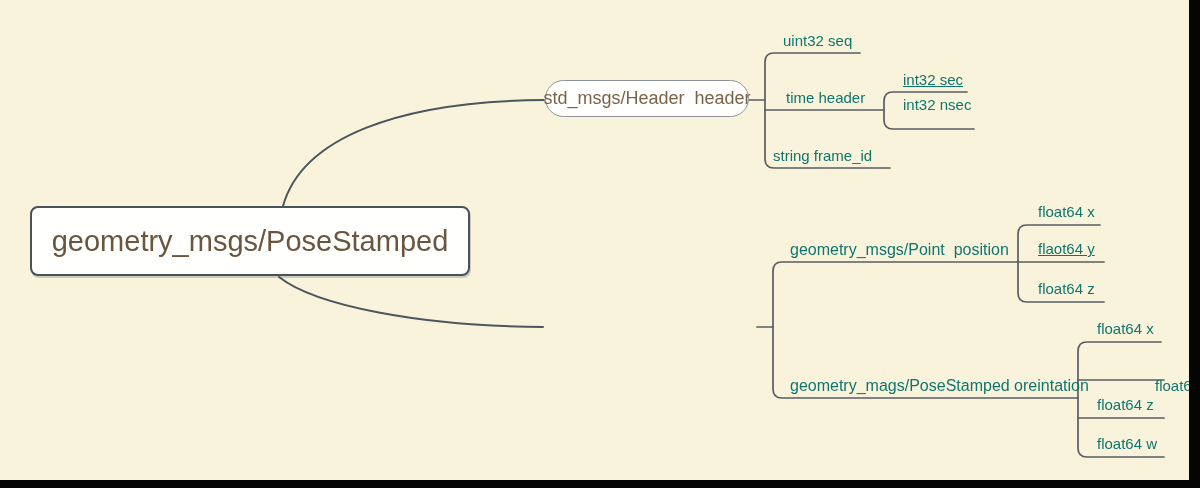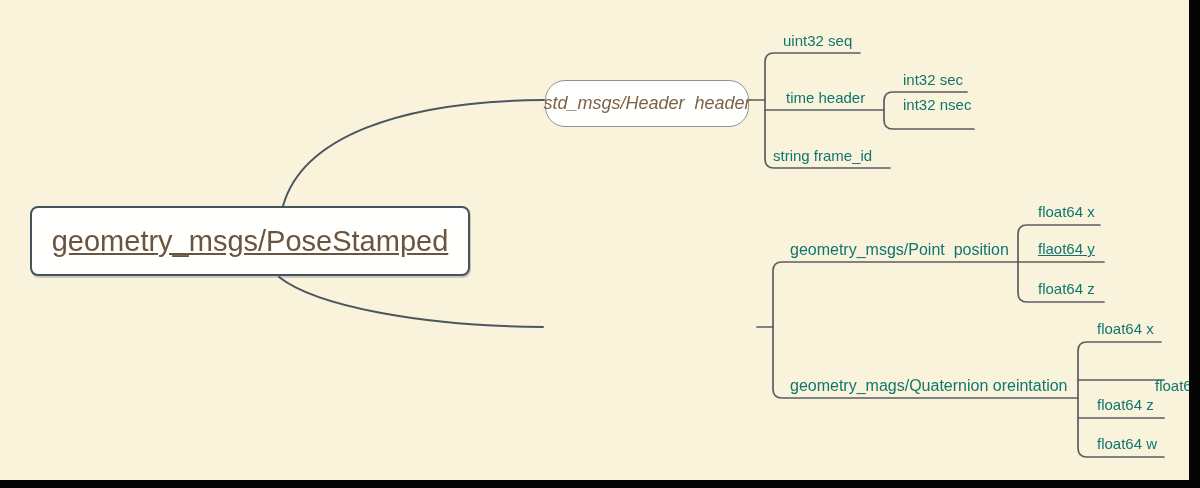--- a/index.html
+++ b/index.html
@@ -43,40 +43,38 @@
     border-radius: 8px;
     box-shadow: 1px 2px 0 rgba(70,80,90,0.25);
     display: flex;
     align-items: center;
     justify-content: center;
     font-size: 29px;
     color: #6b553e;
     white-space: pre;
     box-sizing: border-box;
     cursor: default;
-    text-decoration: underline;
   }
   .pill {
     position: absolute;
     background: #fffffd;
     border: 1.6px solid #8d9399;
     display: flex;
     align-items: center;
     justify-content: center;
     font-size: 18px;
     color: #7b6349;
     white-space: pre;
     box-sizing: border-box;
     cursor: default;
   }
   .pill-header {
     left: 545px; top: 80px;
-    width: 204px; height: 47px;
+    width: 204px; height: 37px;
     border-radius: 20px;
-    font-style: italic;
   }
   .pill-pose {
     left: 544px; top: 307px;
     width: 213px; height: 38px;
     border-radius: 19px;
   }
   .leaf {
     position: absolute;
     font-size: 15px;
     color: #0f766e;
@@ -125,30 +123,30 @@
     <path class="bracket" d="M 1078 380 H 1164"></path>
     <path class="bracket" d="M 1078 418 H 1164"></path>
   </svg>
 
   <div class="root-node">geometry_msgs/PoseStamped</div>
 
   <div class="pill pill-header">std_msgs/Header  header</div>
 
   <div class="leaf" style="left:783px; top:32px;">uint32 seq</div>
   <div class="leaf" style="left:786px; top:89px;">time header</div>
-  <div class="leaf" style="left:903px; top:71px;">int32 sec</div>
+  <div class="leaf" style="left:903px; top:71px;text-decoration:underline;">int32 sec</div>
   <div class="leaf" style="left:903px; top:96px;">int32 nsec</div>
   <div class="leaf" style="left:773px; top:147px;">string frame_id</div>
 
   <div class="leaf big" style="left:790px; top:240px;">geometry_msgs/Point  position</div>
   <div class="leaf" style="left:1038px; top:203px;">float64 x</div>
   <div class="leaf" style="left:1038px; top:240px;text-decoration:underline;">flaot64 y</div>
   <div class="leaf" style="left:1038px; top:280px;">float64 z</div>
 
-  <div class="leaf big" style="left:790px; top:376px;">geometry_mags/Quaternion oreintation</div>
+  <div class="leaf big" style="left:790px; top:376px;">geometry_mags/PoseStamped oreintation</div>
   <div class="leaf" style="left:1097px; top:320px;">float64 x</div>
   <div class="leaf" style="left:1155px; top:358px;margin-top:19px;">float64 y</div>
   <div class="leaf" style="left:1097px; top:396px;">float64 z</div>
   <div class="leaf" style="left:1097px; top:435px;">float64 w</div>
 
   <div class="edge-right"></div>
   <div class="edge-bottom"></div>
 </div>
 
 </body></html>

